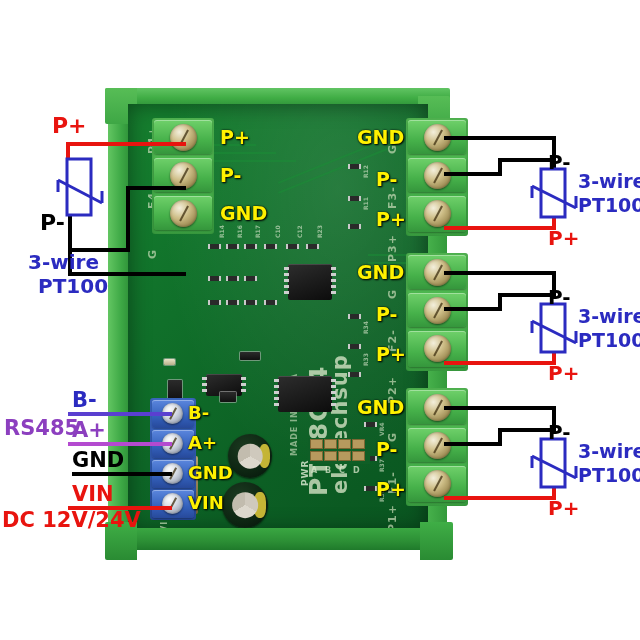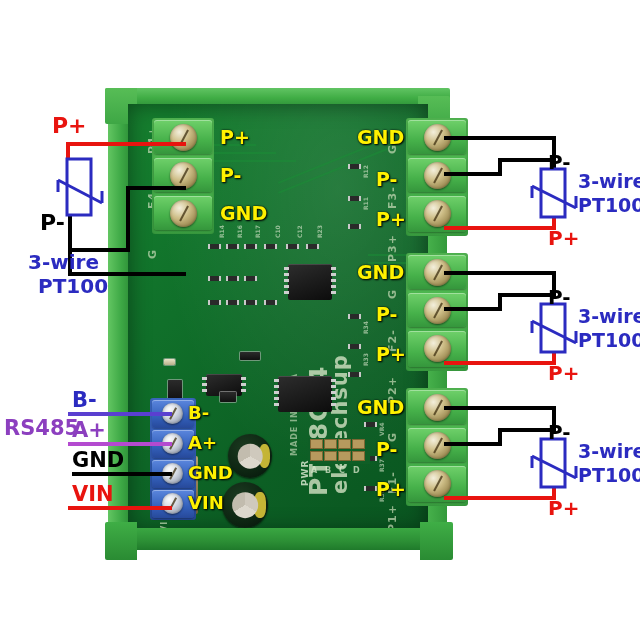--- a/index.html
+++ b/index.html
@@ -387,14 +387,15 @@
   <div class="w wh vio" style="left:68px;top:442px;width:104px;"></div>
   <div class="w wh blk" style="left:72px;top:472px;width:100px;"></div>
   <div class="w wh red" style="left:68px;top:506px;width:104px;"></div>
 
   <div class="lab blul" style="left:72px;top:390px;font-size:21px;">B-</div>
   <div class="lab viol" style="left:72px;top:420px;font-size:21px;">A+</div>
   <div class="lab blkl" style="left:72px;top:450px;font-size:21px;">GND</div>
   <div class="lab redl" style="left:72px;top:484px;font-size:21px;">VIN</div>
 
   <div class="lab viol" style="left:4px;top:418px;font-size:21px;">RS485</div>
+  <div class="lab redl" style="left:2px;top:510px;font-size:21px;">DC 12V/24V</div>
 
 </div>
 
 </body></html>

